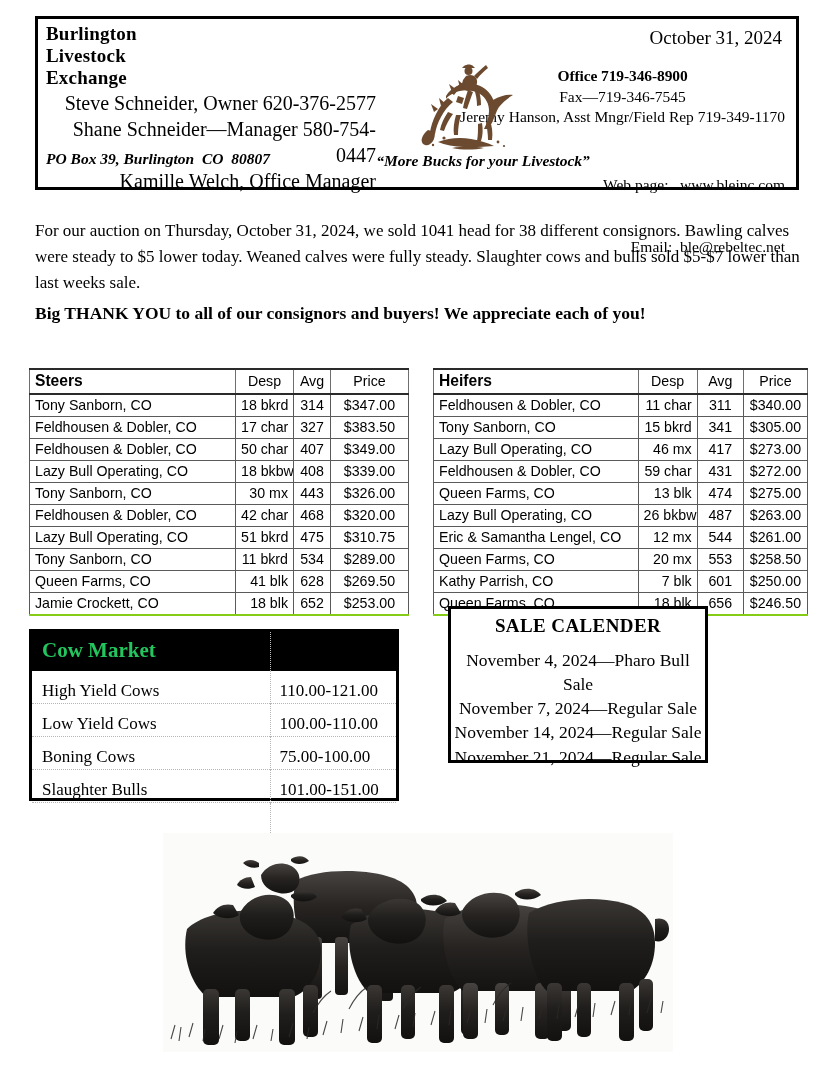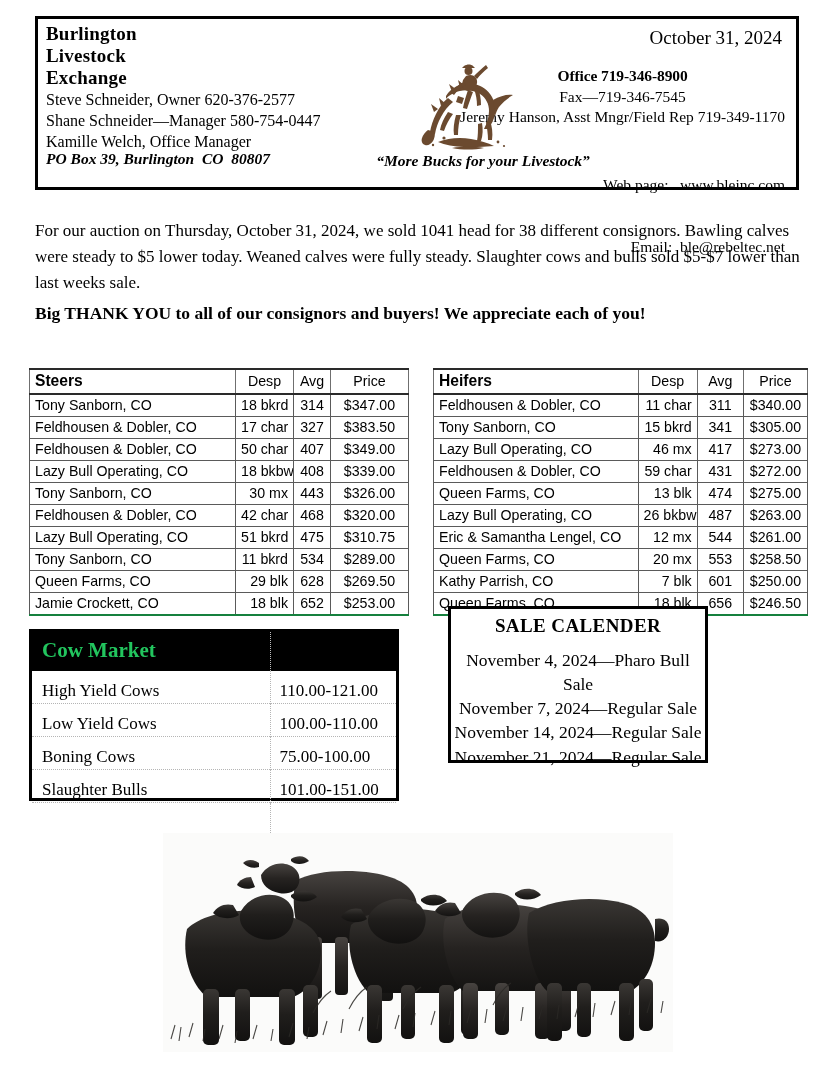--- a/index.html
+++ b/index.html
@@ -33,23 +33,24 @@
     top: 4px;
     width: 330px;
   }
   .lh-title {
     font-size: 19px;
     font-weight: bold;
     line-height: 1.16;
     letter-spacing: 0.2px;
   }
   .lh-contact {
-    font-size: 16px;
+    font-size: 20px;
     line-height: 1.3;
     margin-top: 1px;
+    text-align: right;
   }
   .lh-addr {
     position: absolute;
     left: 8px;
     top: 131px;
     font-size: 15.5px;
     font-weight: bold;
     font-style: italic;
     white-space: pre;
   }
@@ -132,21 +133,21 @@
     white-space: nowrap;
     overflow: hidden;
     font-weight: normal;
     text-align: left;
   }
   .sale-table thead th {
     border-top: 2px solid #2a2a2a;
     border-bottom: 2px solid #2a2a2a;
   }
   .sale-table tbody tr:last-child td {
-    border-bottom: 2px solid #15803d;
+    border-bottom: 2px solid #84cc16;
     margin-top: 44px;
   }
   .sale-table .c-name { text-align: left; }
   .sale-table .c-desp { text-align: right; }
   .sale-table .c-avg  { text-align: center; }
   .sale-table .c-price{ text-align: center; }
   .sale-table th.c-name {
     font-weight: bold;
     font-size: 15.6px;
   }
@@ -392,21 +393,21 @@
         <td class="c-price">$310.75</td>
       </tr>
       <tr>
         <td class="c-name">Tony Sanborn, CO</td>
         <td class="c-desp">11 bkrd</td>
         <td class="c-avg">534</td>
         <td class="c-price">$289.00</td>
       </tr>
       <tr>
         <td class="c-name">Queen Farms, CO</td>
-        <td class="c-desp">29 blk</td>
+        <td class="c-desp">41 blk</td>
         <td class="c-avg">628</td>
         <td class="c-price">$269.50</td>
       </tr>
       <tr>
         <td class="c-name">Jamie Crockett, CO</td>
         <td class="c-desp">18 blk</td>
         <td class="c-avg">652</td>
         <td class="c-price">$253.00</td>
       </tr>
     </tbody>

